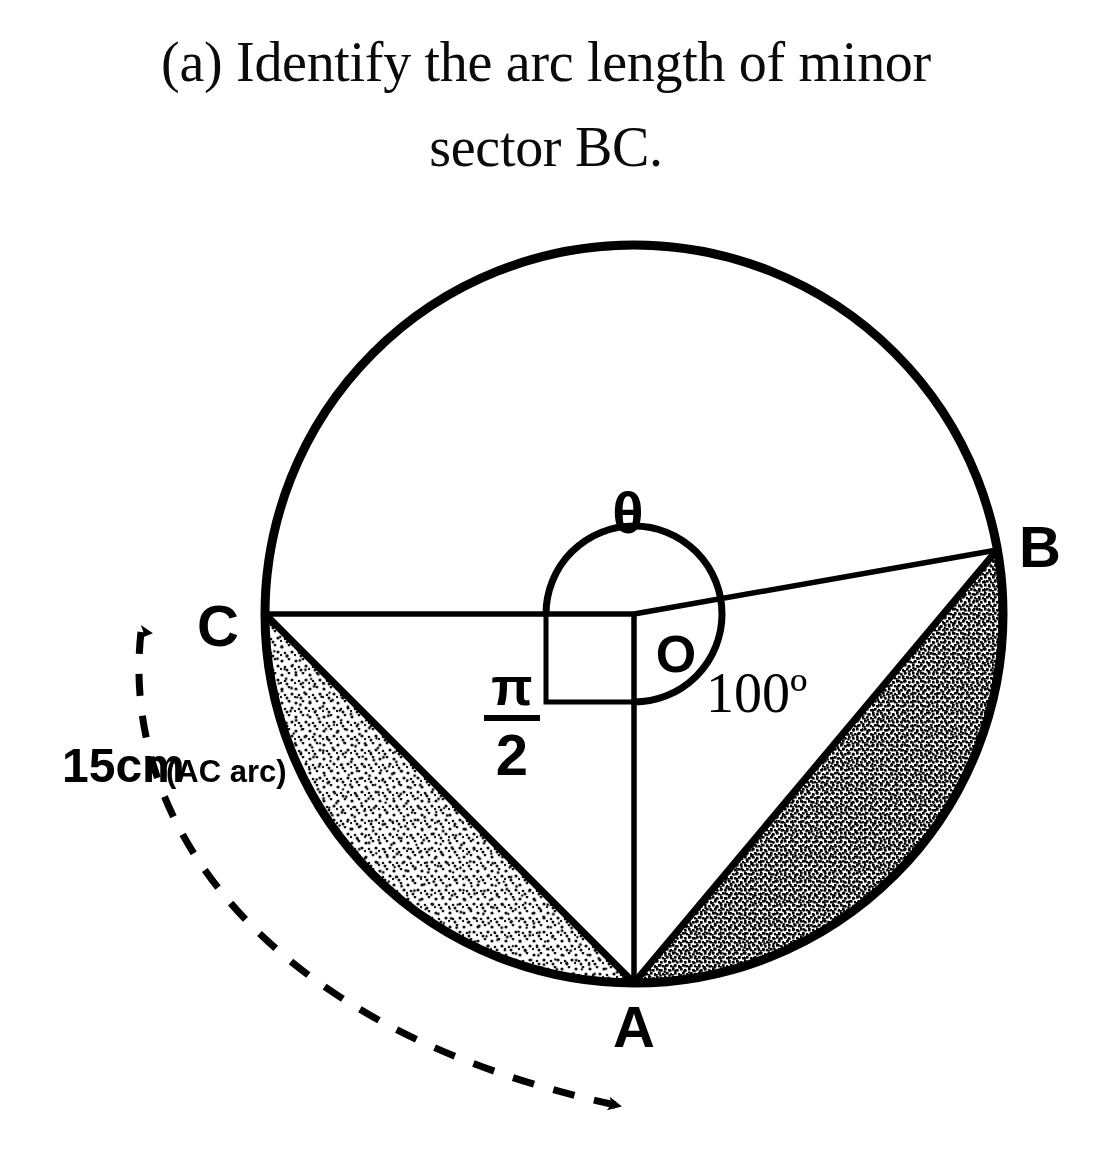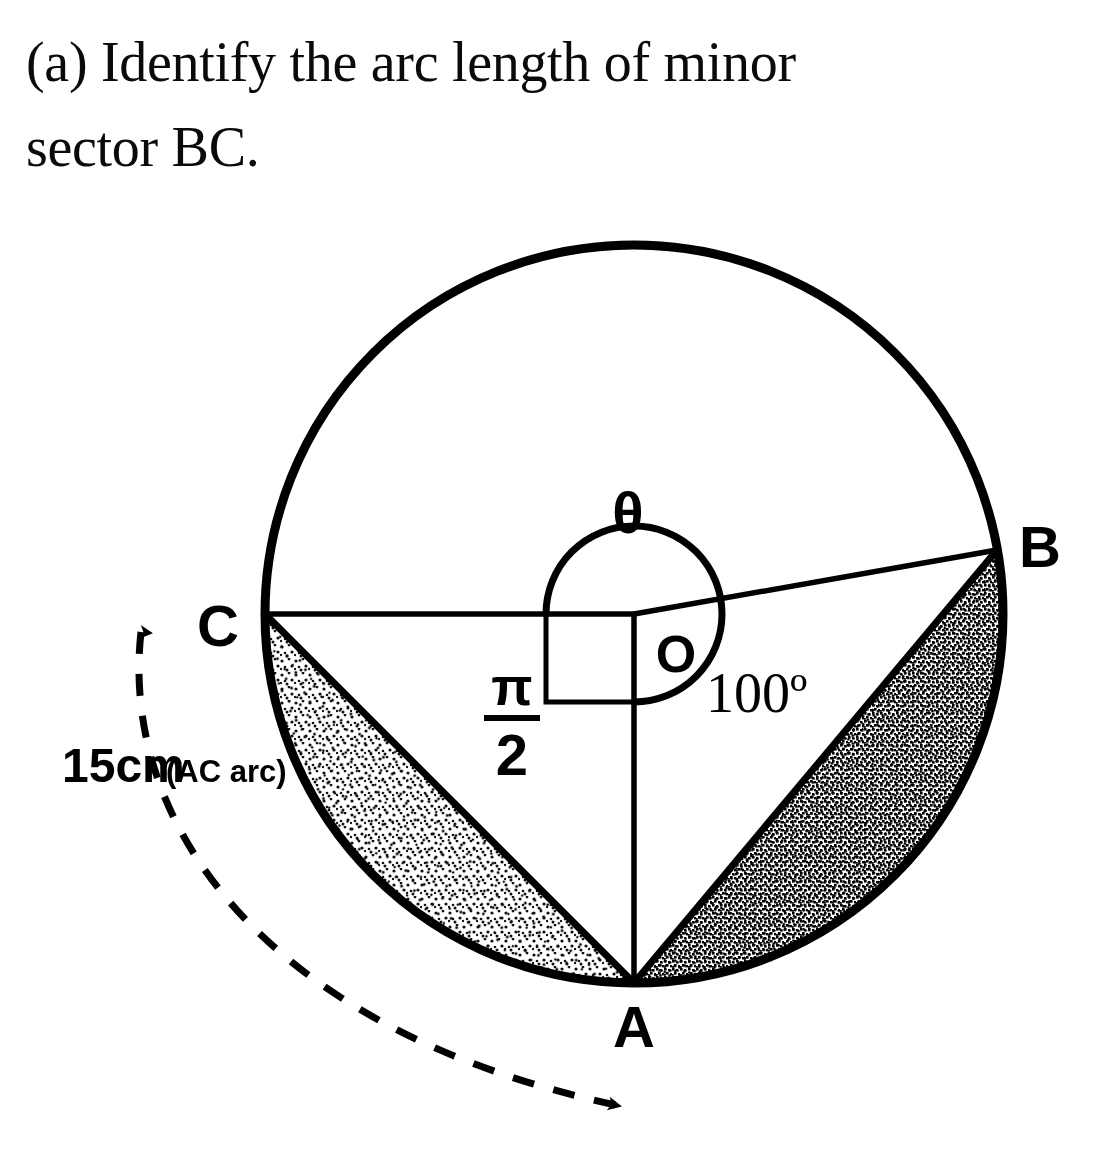--- a/index.html
+++ b/index.html
@@ -26,20 +26,21 @@
     position: absolute;
     left: 26px;
     top: 20px;
     width: 1040px;
     font-family: "Liberation Serif", serif;
     font-size: 56px;
     line-height: 1.52;
     letter-spacing: -0.3px;
     color: #0a0a0a;
     white-space: pre-wrap;
+    text-align: center;
   }
   #diagram-wrap {
     position: absolute;
     left: 0;
     top: 0;
     width: 1112px;
     height: 1164px;
   }
   svg { display: block; }
   .lbl {

